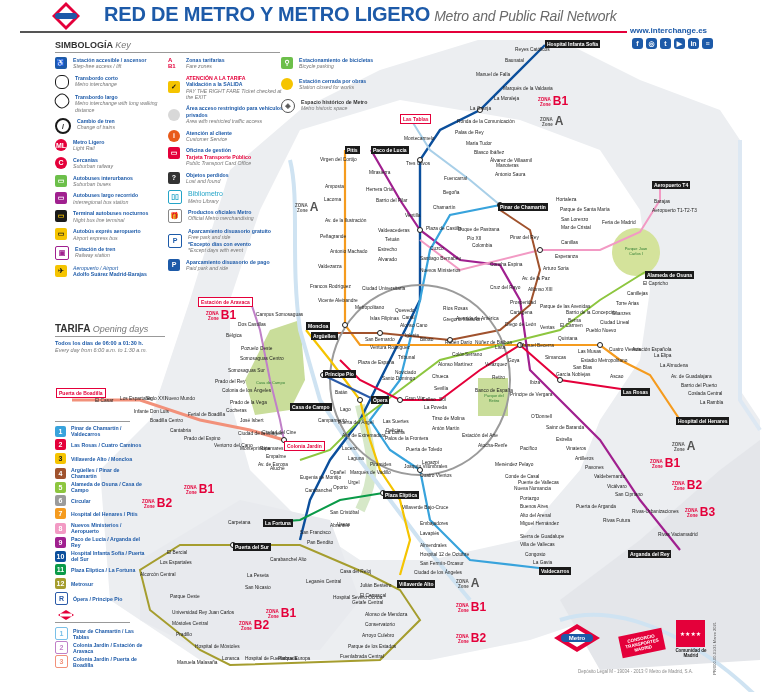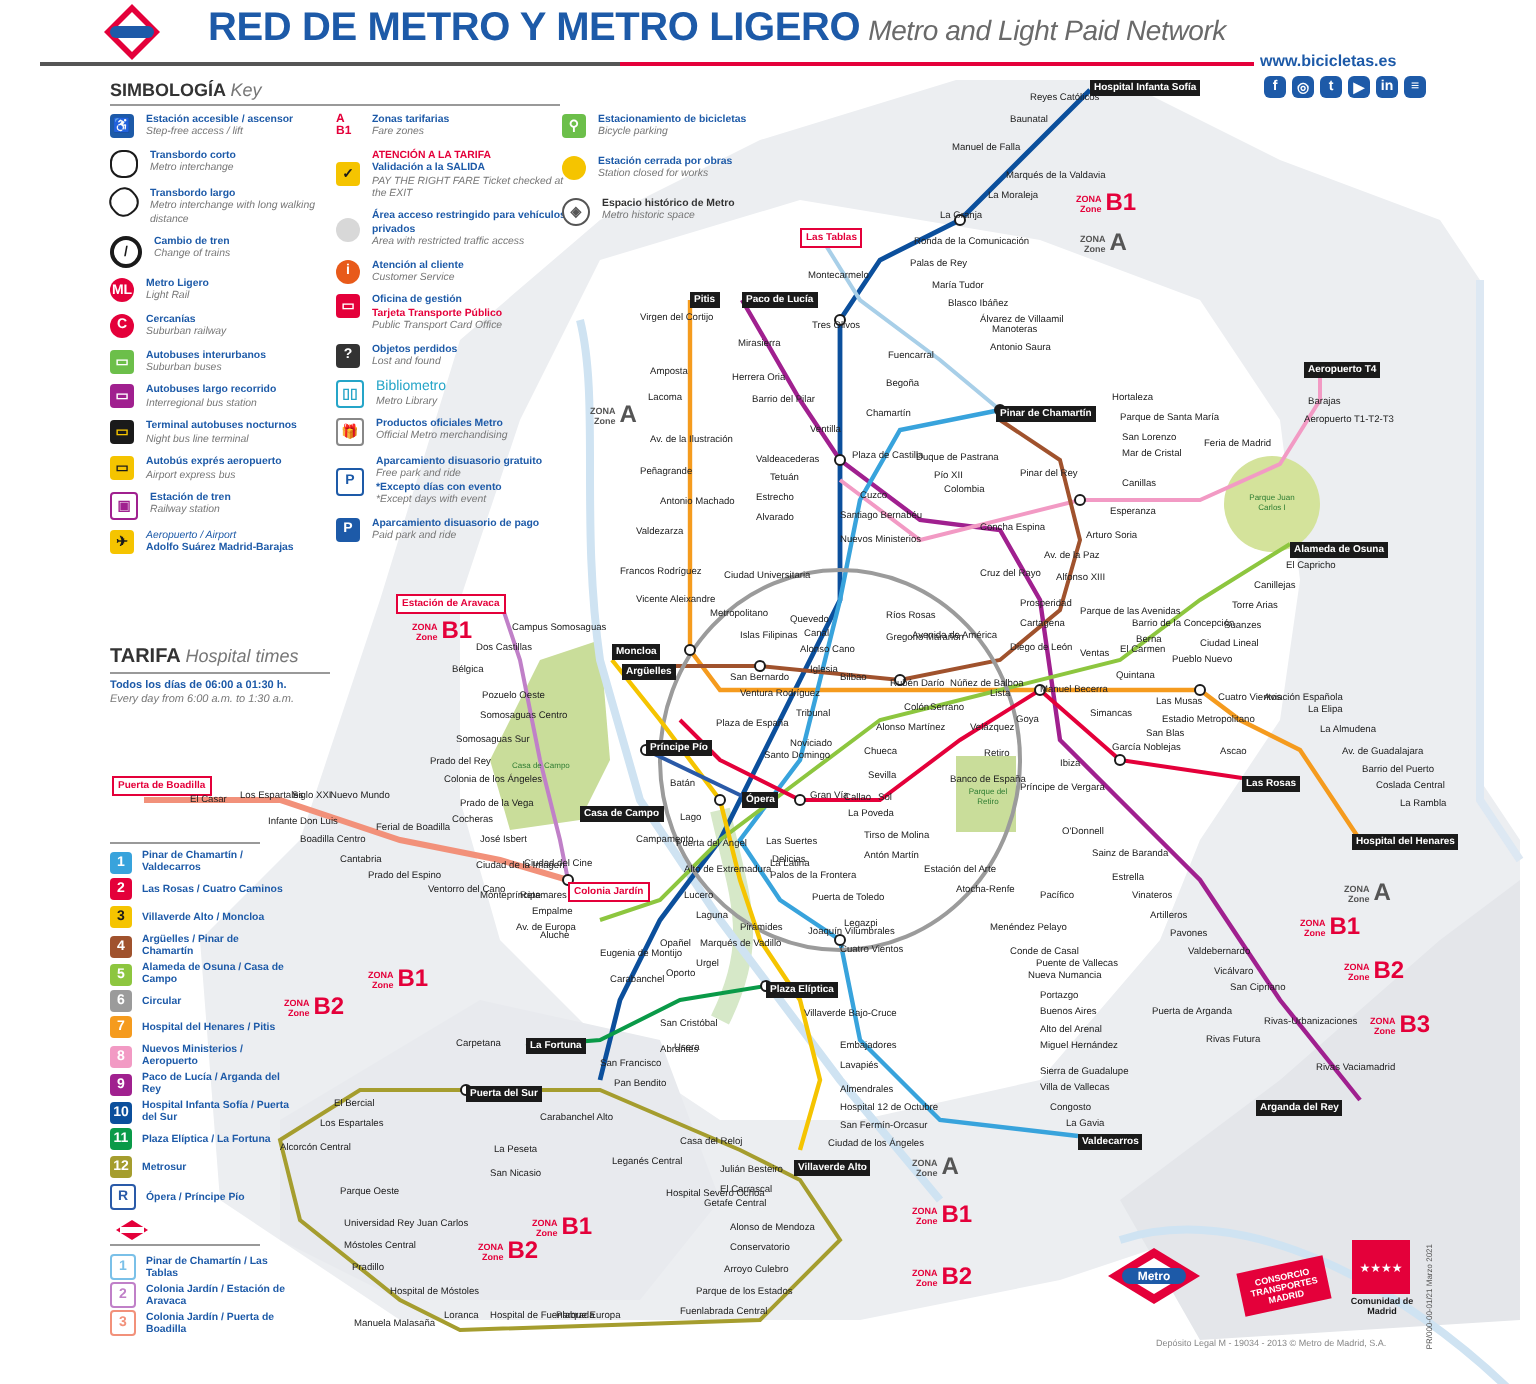--- a/index.html
+++ b/index.html
@@ -126,27 +126,27 @@
       <circle cx="540" cy="250" r="2.5"></circle>
   </g>
 </svg>
 
 <svg class="abs logo-diamond" viewBox="0 0 28 28">
   <polygon points="14,0 28,14 14,28 0,14" fill="#e4003a"></polygon>
   <polygon points="14,4 24,14 14,24 4,14" fill="#fff"></polygon>
   <rect x="3" y="11" width="22" height="6" rx="3" fill="#1d5aa8"></rect>
 </svg>
 <div class="abs title">
-  <span>RED DE METRO Y METRO LIGERO</span><span class="subtitle">Metro and Light Paid Network</span>
+  <span>RED DE METRO Y METRO LIGERO</span><span class="subtitle">Metro and Public Rail Network</span>
 </div>
 <svg class="abs header-rule" viewBox="0 0 607 2" preserveAspectRatio="none">
   <rect x="0" y="0" width="290" height="2" fill="#555"></rect>
   <rect x="290" y="0" width="317" height="2" fill="#e4003a"></rect>
 </svg>
-<a class="abs url">www.bicicletas.es</a>
+<a class="abs url">www.interchange.es</a>
 <div class="abs social">
   <span>f</span>
   <span>◎</span>
   <span>t</span>
   <span>▶</span>
   <span>in</span>
   <span>≡</span>
 </div>
 
 <div class="abs key-title">
@@ -336,21 +336,21 @@
   <div class="key-item">
     <span class="key-ico" style="background:#fff;color:#555;border:1px solid #555;border-radius:50%">◈</span>
     <span class="key-text">
         <span class="es" style="color:#333">Espacio histórico de Metro</span>
         <span class="en">Metro historic space</span>
       </span>
   </div>
 </div>
 
 <div class="abs hor-title">
-  <span>TARIFA</span> <i>Hospital times</i>
+  <span>TARIFA</span> <i>Opening days</i>
 </div>
 <div class="abs hor-rule"></div>
 <div class="abs hor-es">Todos los días de 06:00 a 01:30 h.</div>
 <div class="abs hor-en">Every day from 6:00 a.m. to 1:30 a.m.</div>
 
 <div class="abs lines-rule"></div>
 <div class="abs line-row" style="top:425px">
     <span class="line-badge" style="background:#38a3dc">1</span>
     <span class="line-term">Pinar de Chamartín / Valdecarros</span>
   </div>

